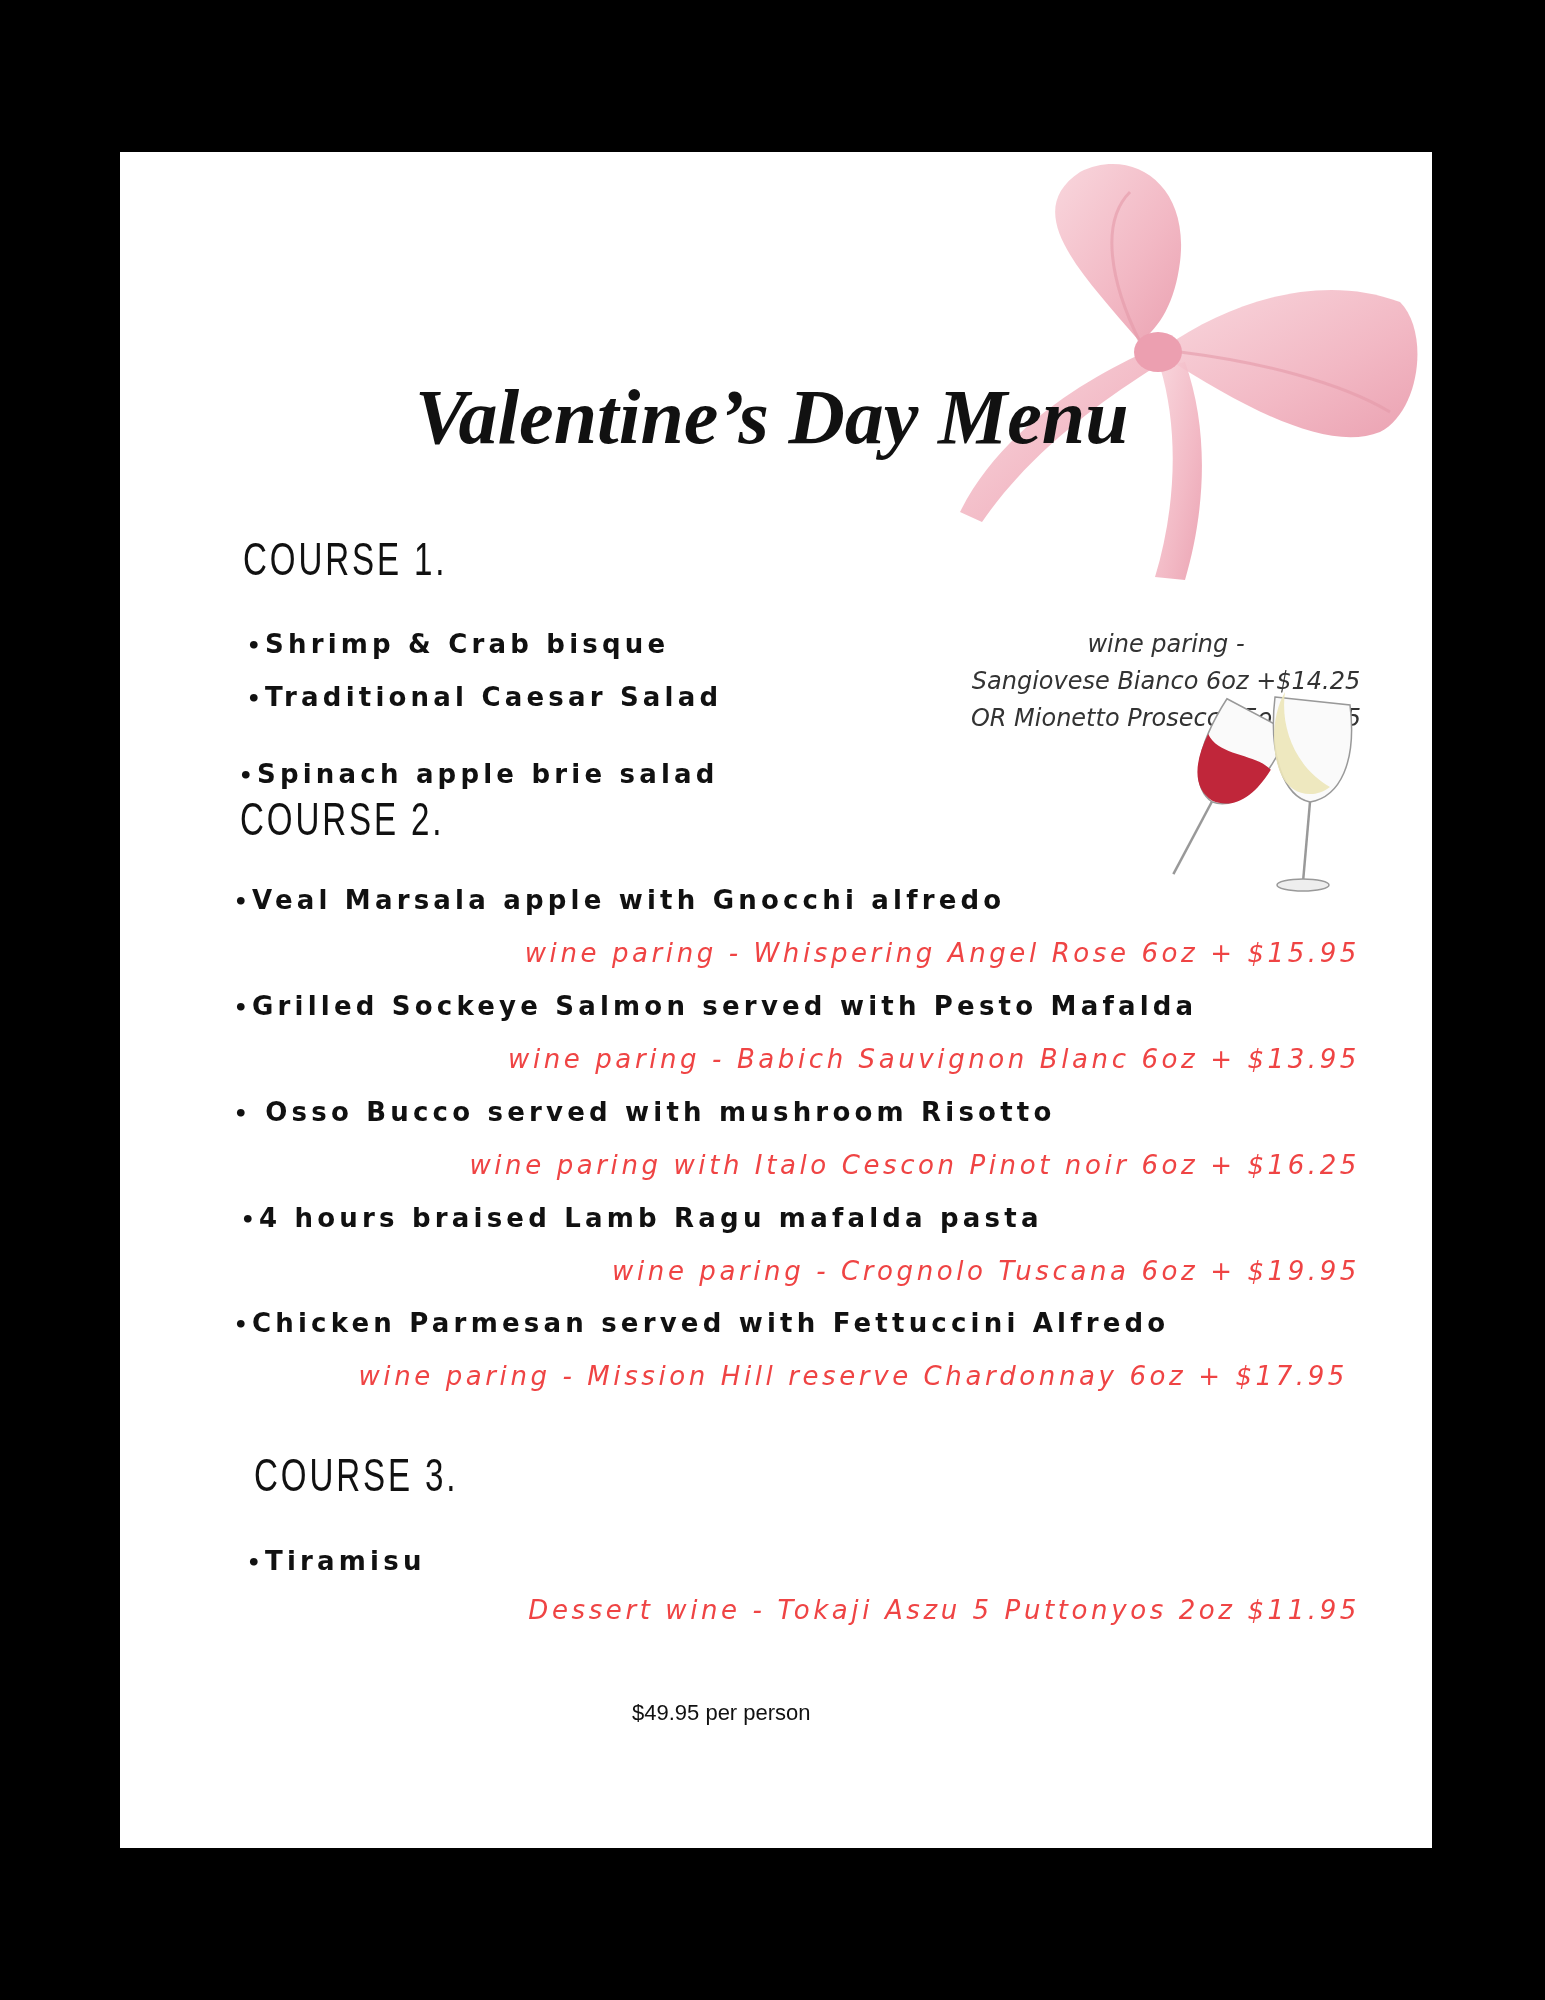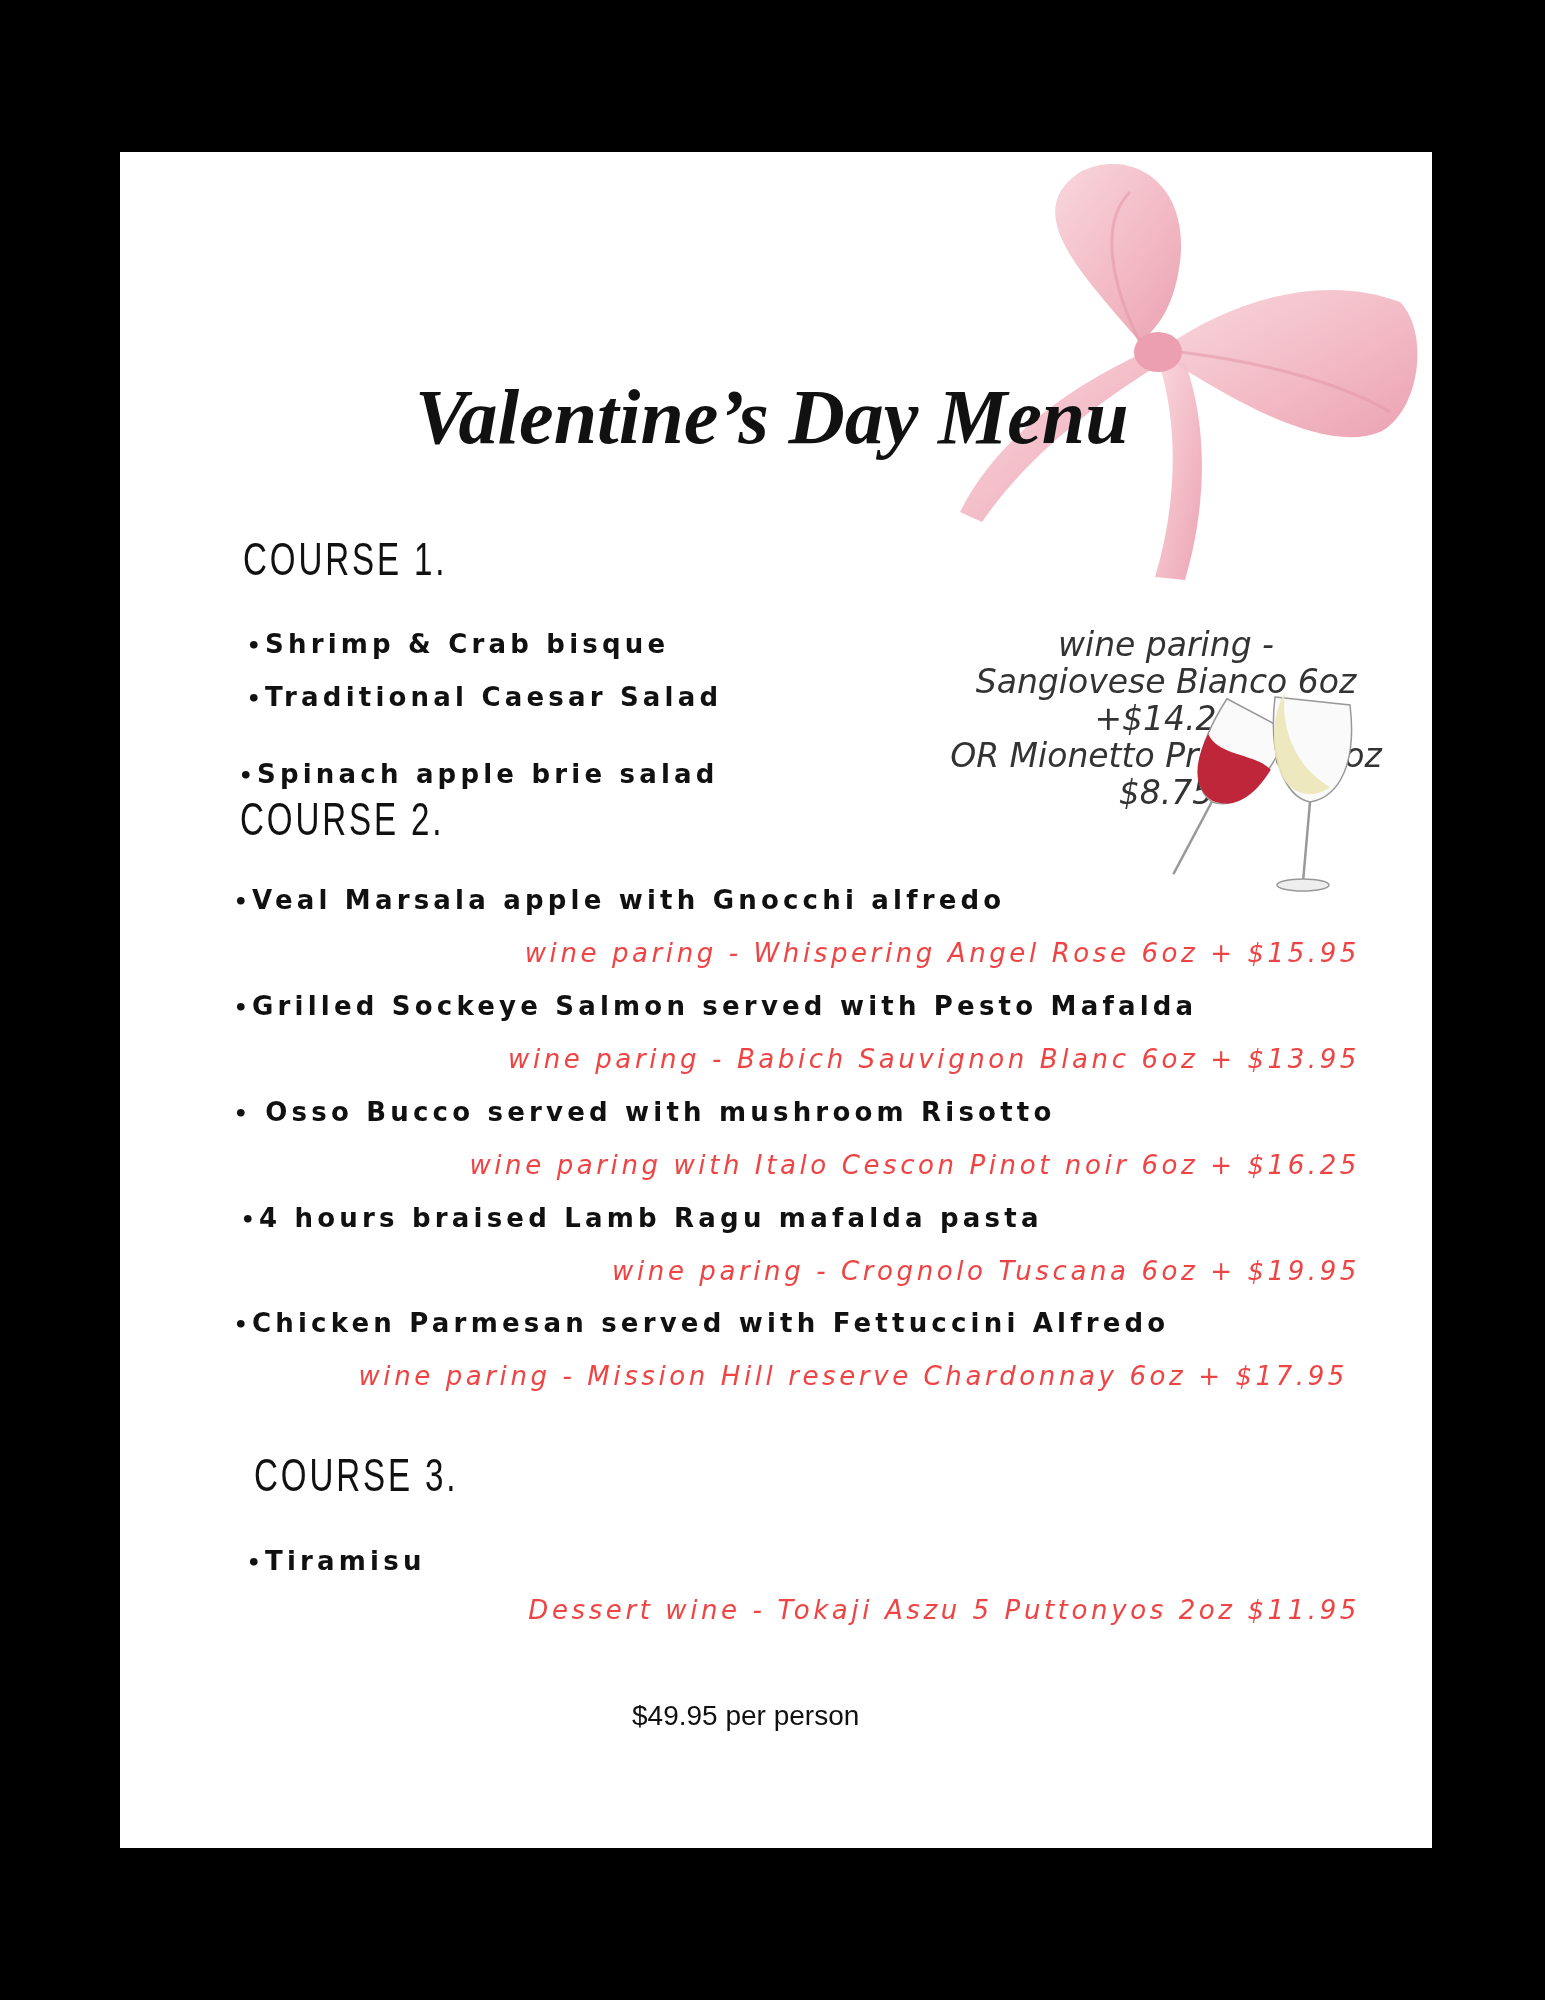--- a/index.html
+++ b/index.html
@@ -28,25 +28,25 @@
     font-family: "DejaVu Sans", sans-serif; font-weight: bold;
     font-size: 26px; letter-spacing: 4.2px; color: #111; text-align: right;
   }
   .item .bullet { display: inline-block; width: 30px; font-size: 22px; }
   .pair {
     font-family: "DejaVu Sans", sans-serif; font-style: italic; font-weight: 300;
     font-size: 26px; letter-spacing: 3.6px; color: #ef4444;
   }
   .pair-c1 {
     font-family: "DejaVu Sans", sans-serif; font-style: italic;
-    font-size: 33px; color: #333; text-align: center; line-height: 37px;
+    font-size: 24px; color: #333; text-align: center; line-height: 37px;
     width: 480px; left: 806px; top: 474px; white-space: normal;
   }
   .price {
-    font-family: "Liberation Sans", sans-serif; font-size: 28px; color: #111;
+    font-family: "Liberation Sans", sans-serif; font-size: 22px; color: #111;
   }
   .right { text-align: right; }
   svg { position: absolute; }
 </style>
 </head>
 <body>
 
 <div class="page">
 
   <svg style="left:840px; top:0px;" width="472" height="430" viewBox="0 0 472 430">

